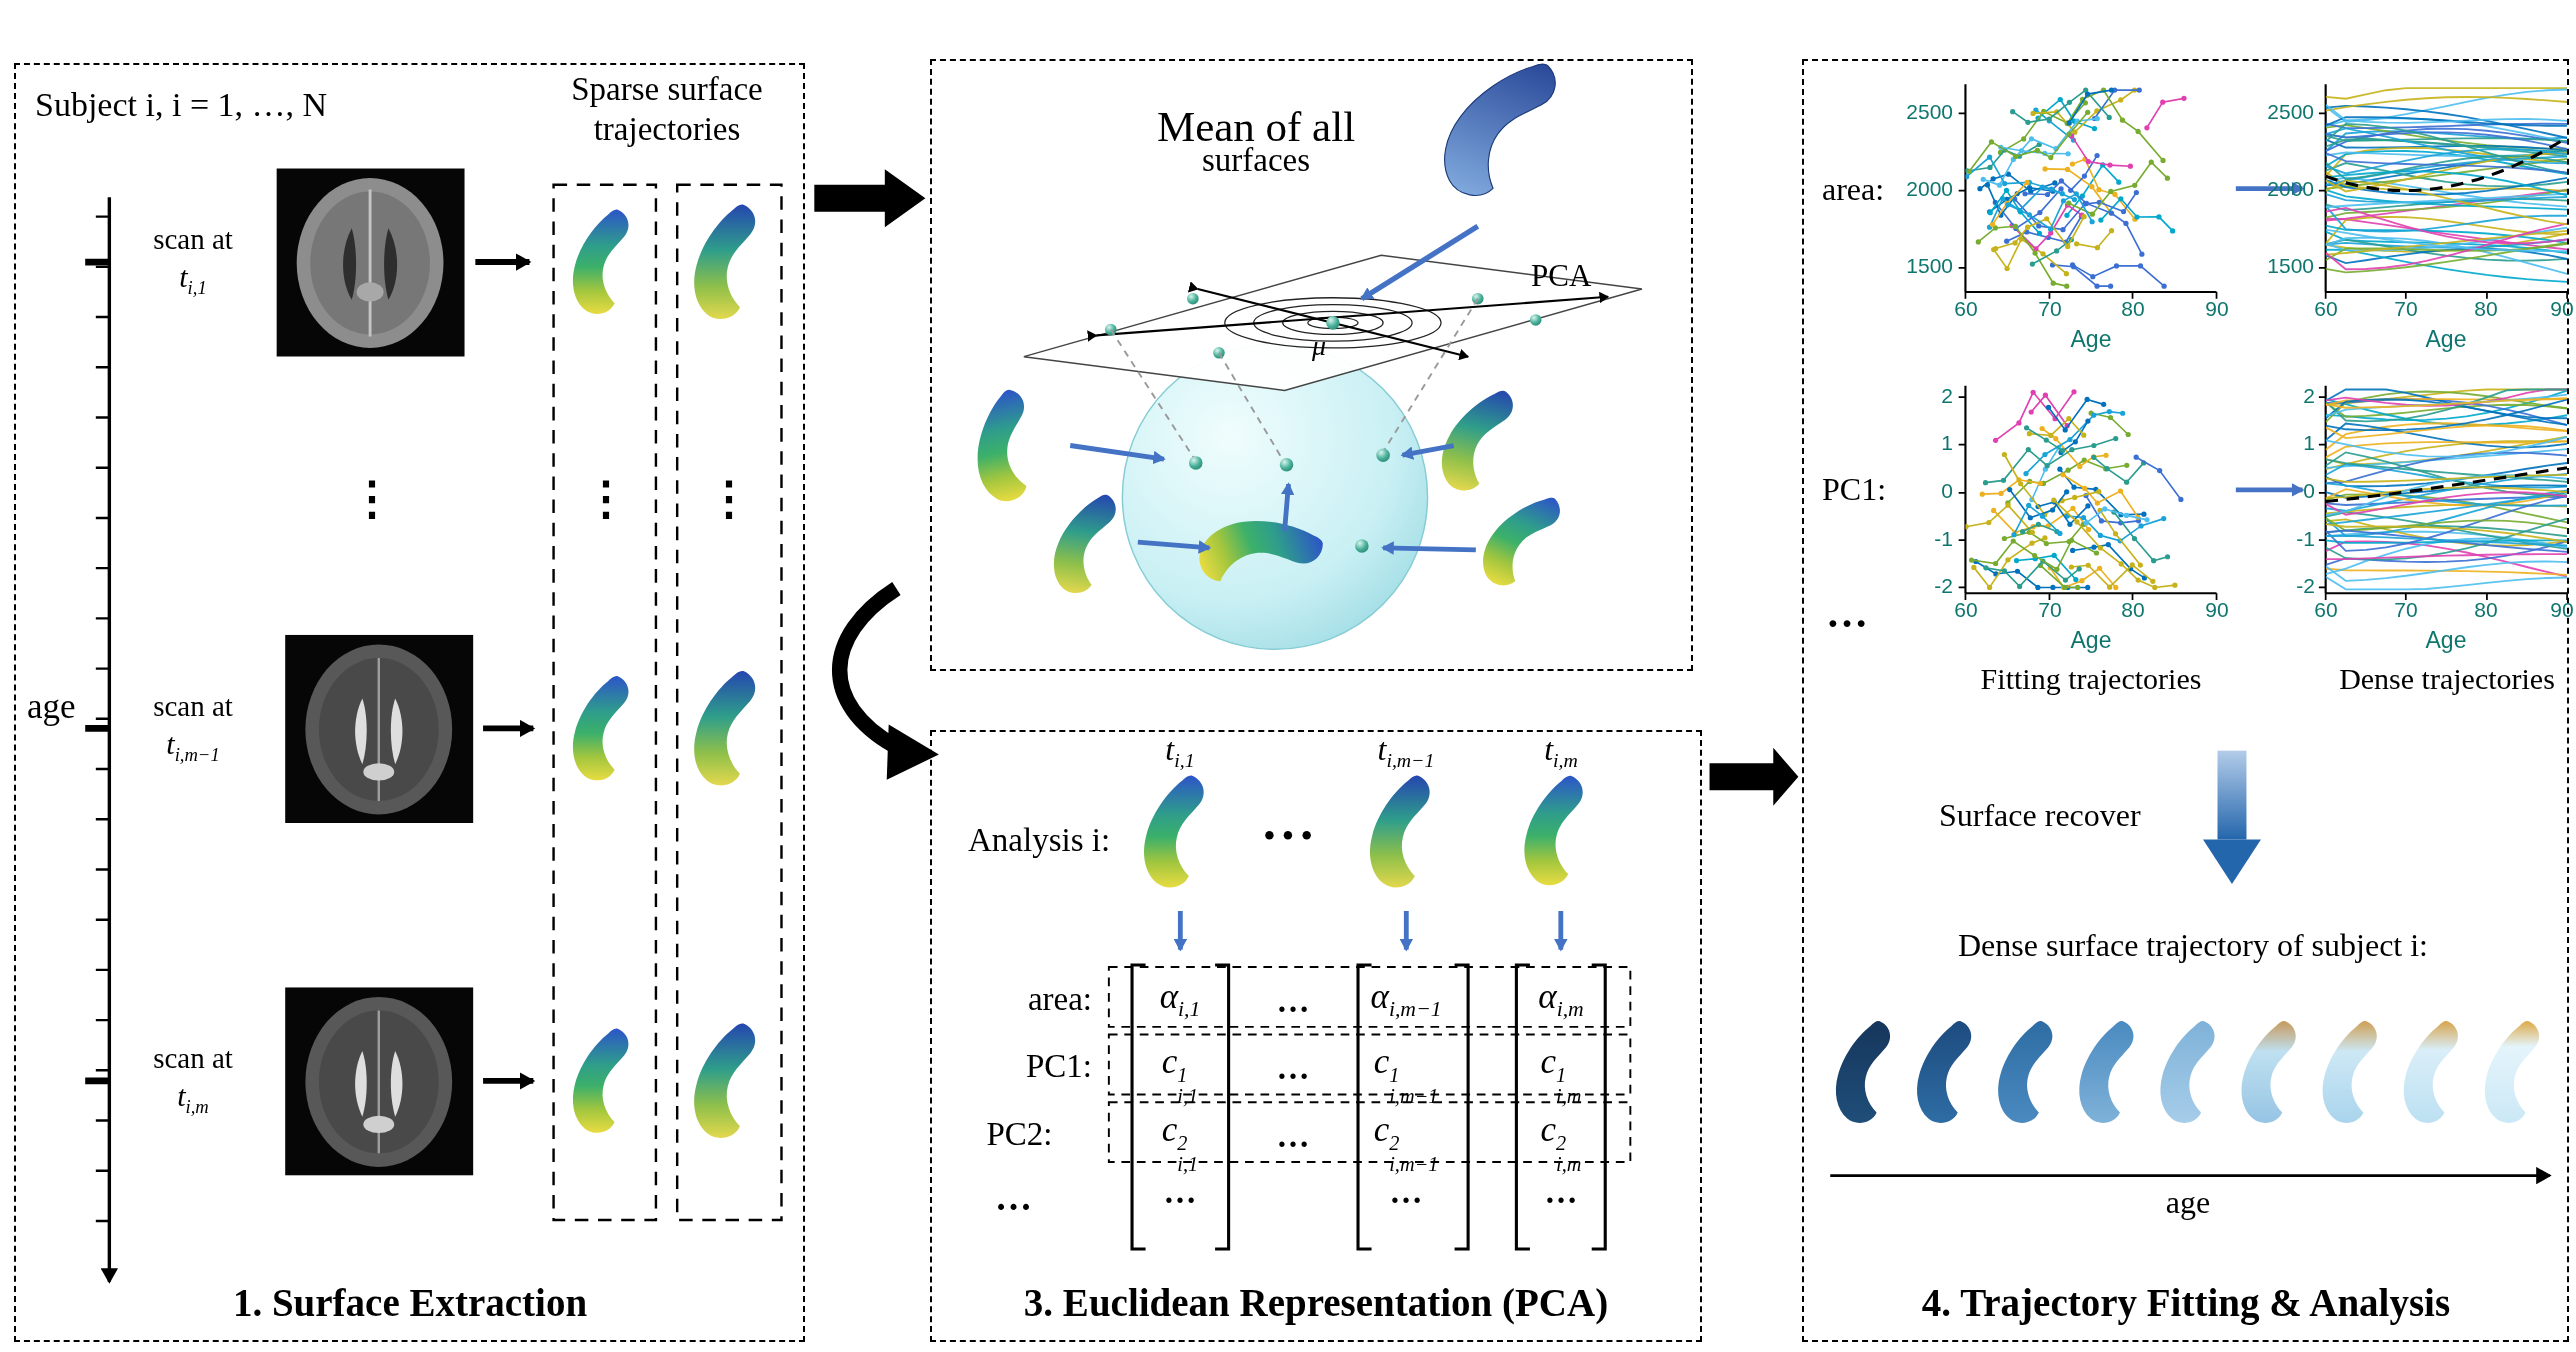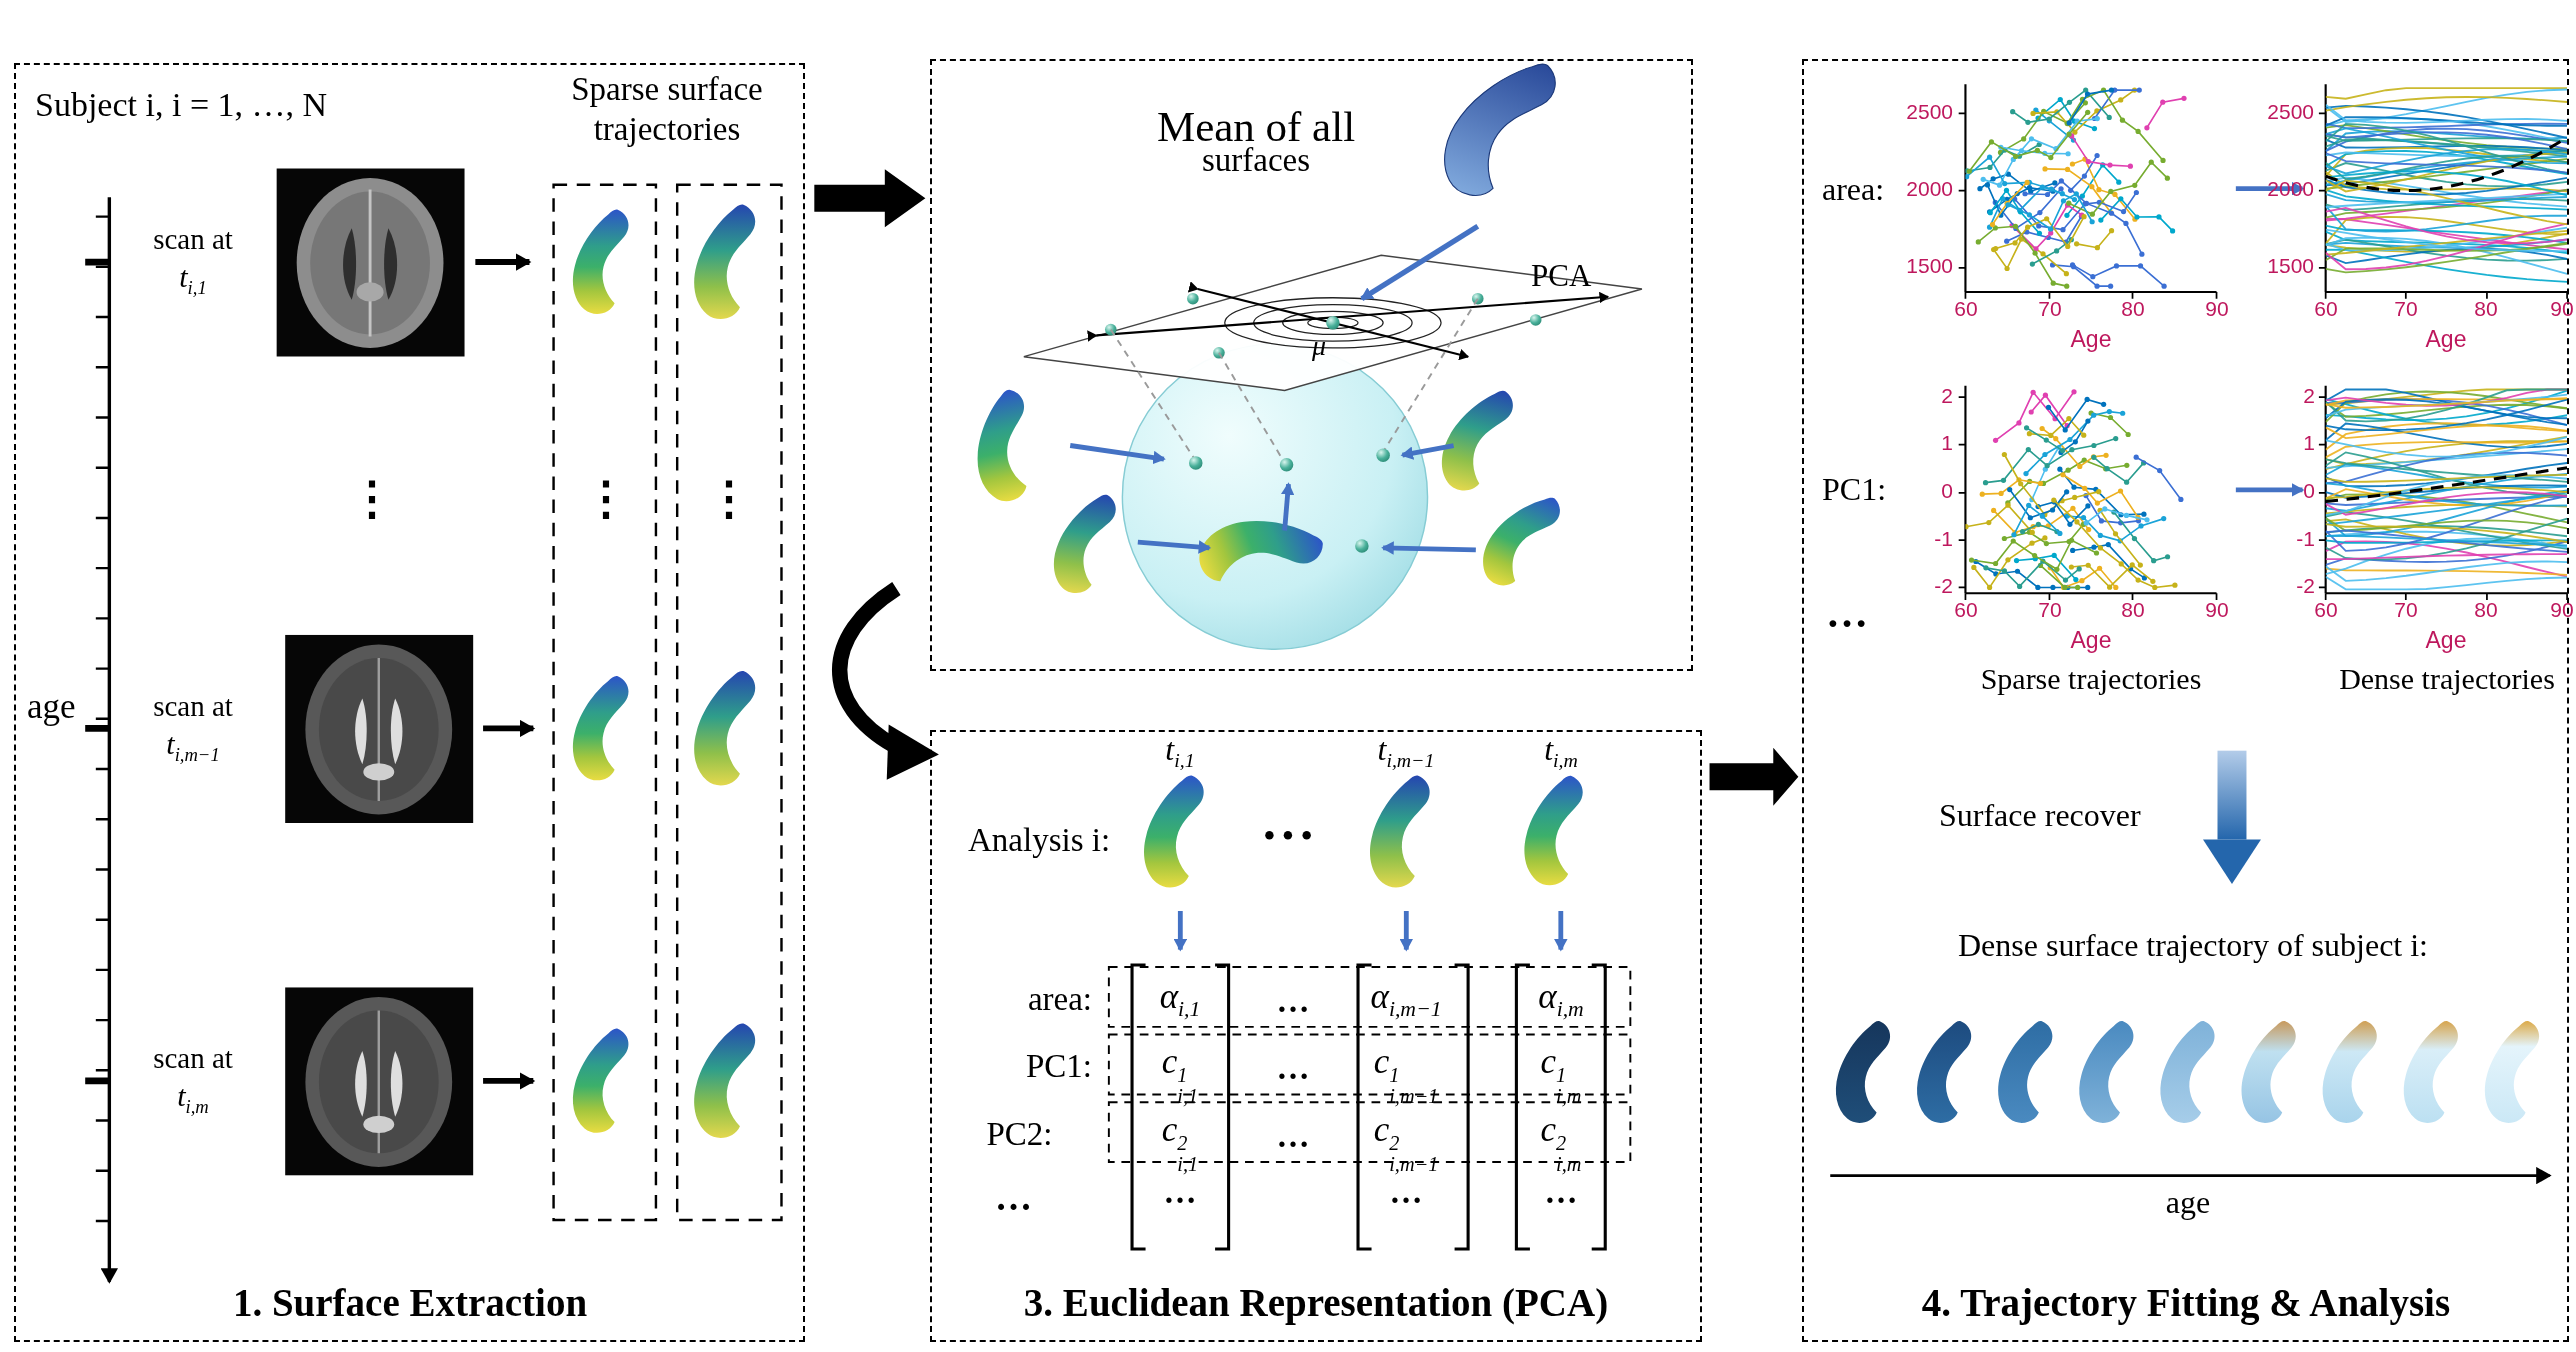--- a/index.html
+++ b/index.html
@@ -3,21 +3,21 @@
 <meta charset="utf-8">
 <style>
   html,body{margin:0;padding:0;background:#fff;}
   *{box-sizing:border-box;}
   #canvas{position:relative;width:2576px;height:1352px;background:#fff;overflow:hidden;
           font-family:"Liberation Serif","DejaVu Serif",serif;color:#000;margin-top:9px;}
   .abs{position:absolute;white-space:nowrap;}
   .ctr{transform:translateX(-50%);}
   .b{font-weight:bold;}
   .i{font-style:italic;}
-  .sans{font-family:"Liberation Sans","DejaVu Sans",sans-serif;color:#be185d;}
+  .sans{font-family:"Liberation Sans","DejaVu Sans",sans-serif;color:#0f766e;}
   sub{font-size:.62em;}
   .supsub{display:inline-flex;flex-direction:column;align-items:flex-start;
           font-size:.58em;line-height:1.02;vertical-align:-0.45em;}
   .panel{position:absolute;border:2.9px dashed #000;background:transparent;}
   .title{font-weight:bold;font-size:39px;}
   svg.art{position:absolute;left:0;top:0;}
 </style>
 </head>
 <body>
 
@@ -1009,21 +1009,21 @@
   <div class="abs sans" style="left:2276px;top:422px;width:39px;text-align:right;font-size:21px;">1</div>
   <div class="abs sans" style="left:2276px;top:470px;width:39px;text-align:right;font-size:21px;">0</div>
   <div class="abs sans" style="left:2276px;top:518px;width:39px;text-align:right;font-size:21px;">-1</div>
   <div class="abs sans" style="left:2276px;top:565px;width:39px;text-align:right;font-size:21px;">-2</div>
   <div class="abs sans ctr" style="left:2326px;top:589px;font-size:21px;">60</div>
   <div class="abs sans ctr" style="left:2406px;top:589px;font-size:21px;">70</div>
   <div class="abs sans ctr" style="left:2486px;top:589px;font-size:21px;">80</div>
   <div class="abs sans ctr" style="left:2562px;top:589px;font-size:21px;">90</div>
   <div class="abs sans ctr" style="left:2446px;top:618px;font-size:23px;">Age</div>
 
-  <div class="abs ctr" style="left:2091px;top:653px;font-size:30px;">Sparse trajectories</div>
+  <div class="abs ctr" style="left:2091px;top:653px;font-size:30px;">Fitting trajectories</div>
   <div class="abs ctr" style="left:2447px;top:653px;font-size:30px;">Dense trajectories</div>
 
   <div class="abs" style="left:1939px;top:788px;font-size:32px;">Surface recover</div>
   <div class="abs ctr" style="left:2193px;top:918px;font-size:32px;">Dense surface trajectory of subject i:</div>
   <div class="abs ctr" style="left:2188px;top:1175px;font-size:32px;">age</div>
 
   <div class="abs ctr title" style="left:2186px;top:1271px;">4. Trajectory Fitting &amp; Analysis</div>
 
 </div>
 

